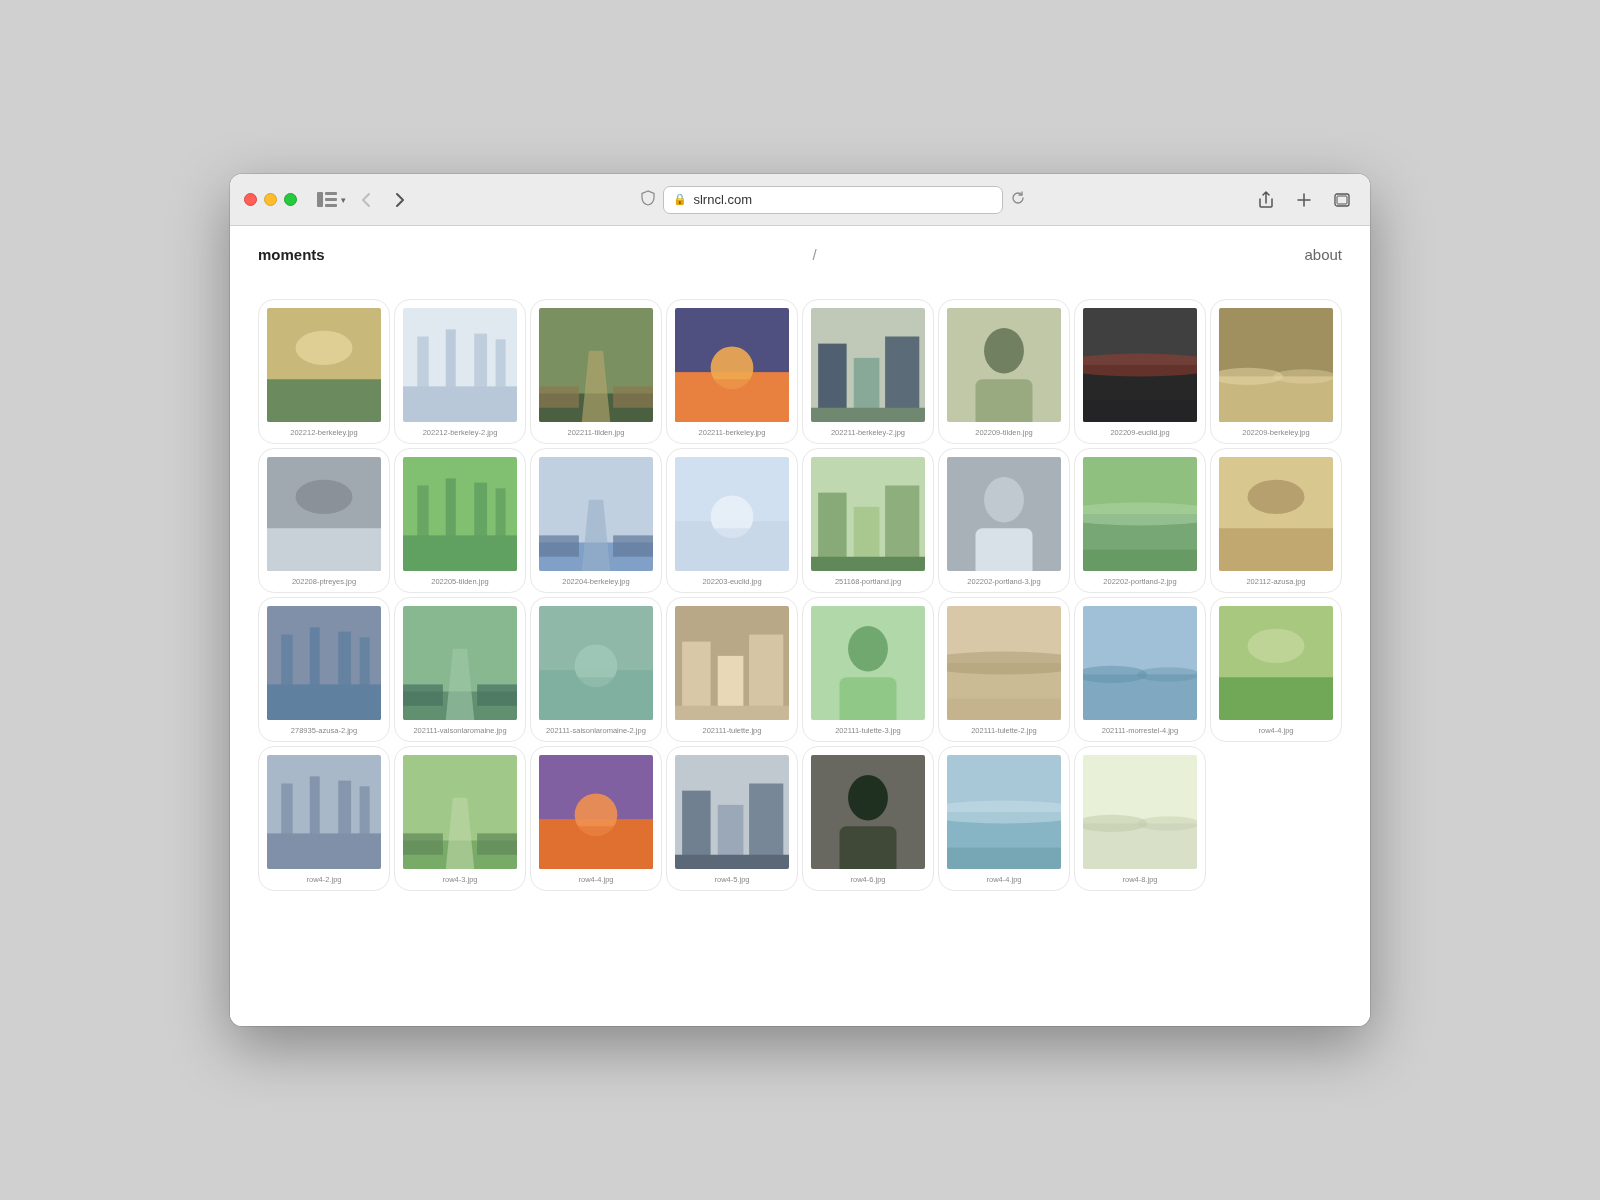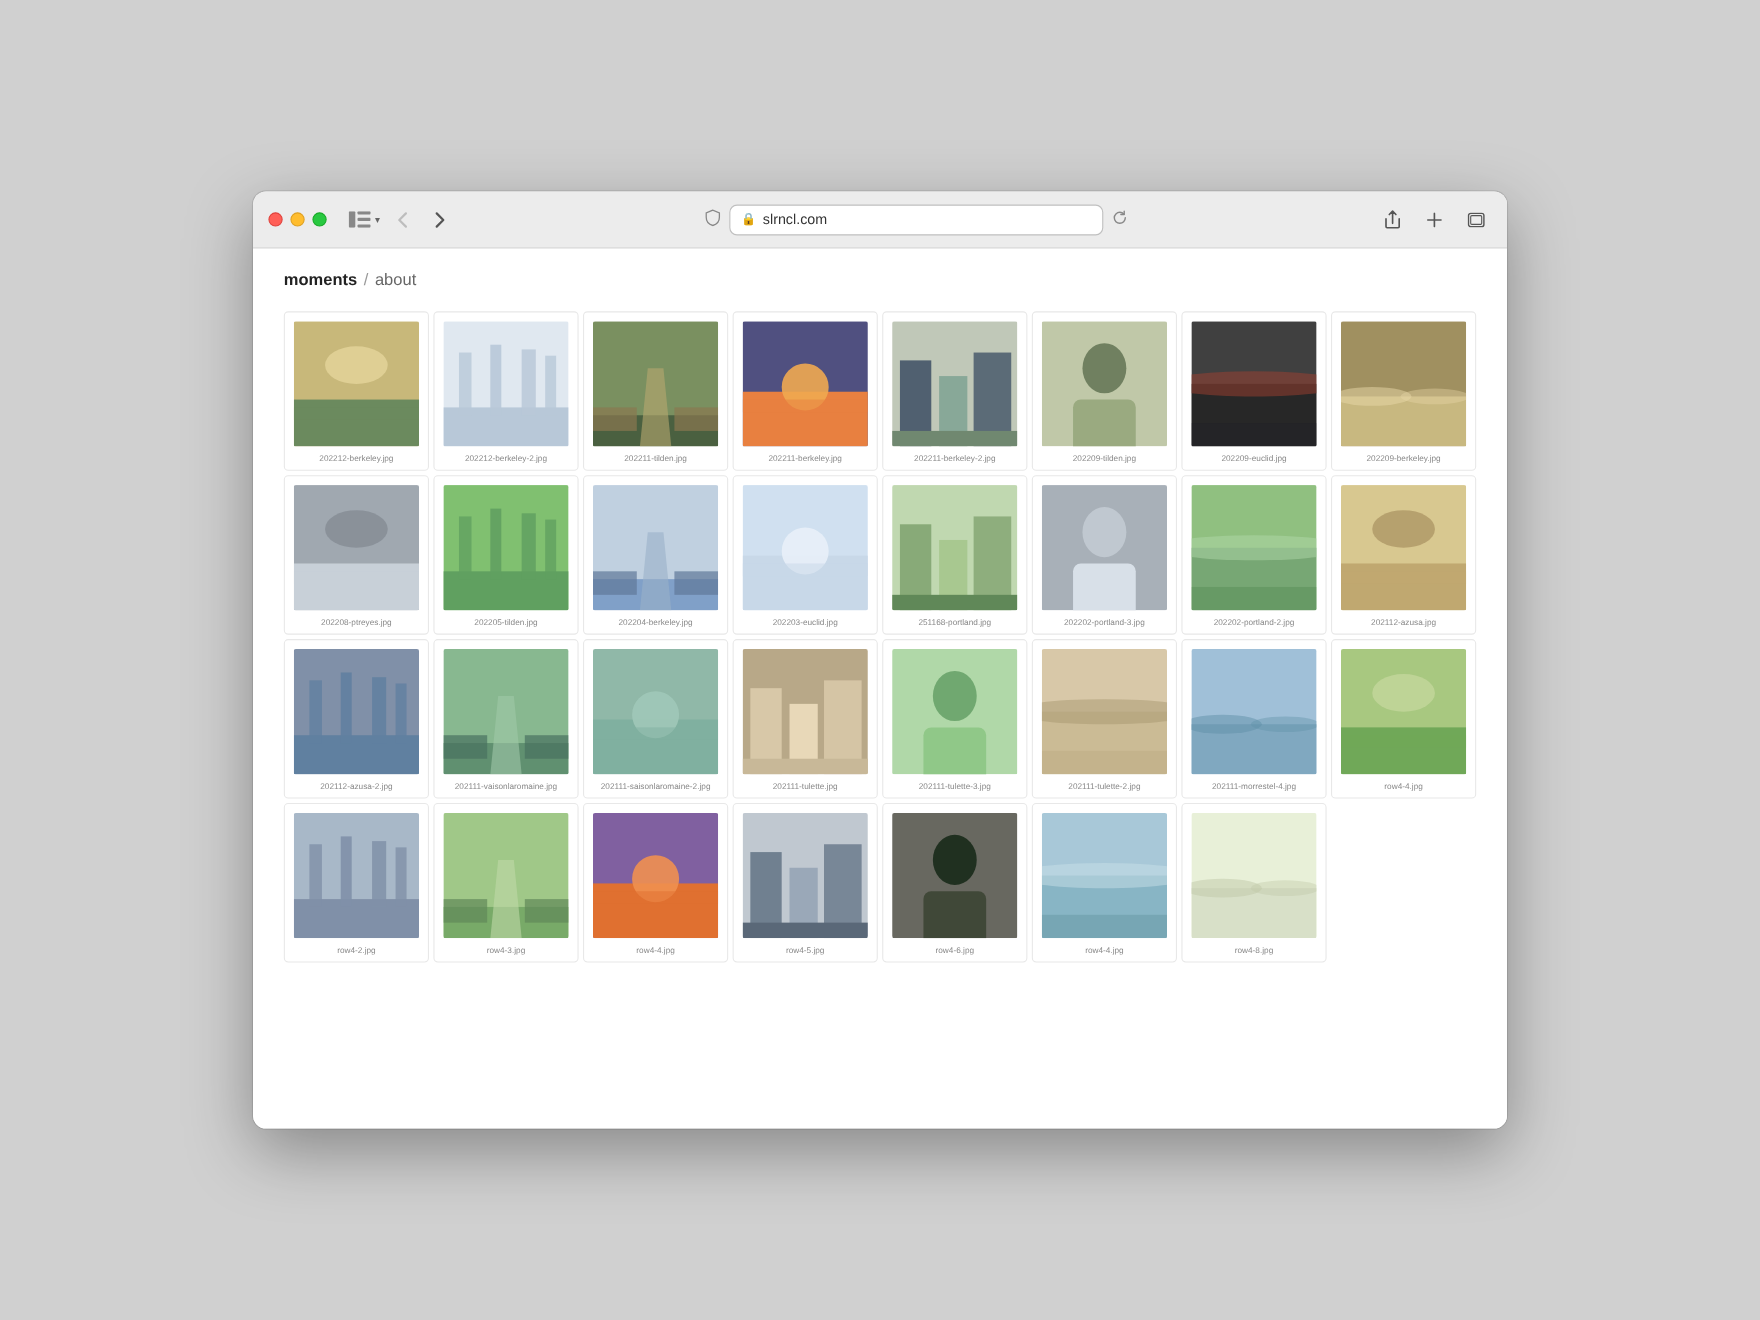--- a/index.html
+++ b/index.html
@@ -152,22 +152,23 @@
       min-height: 800px;
       overflow-y: auto;
       max-height: 800px;
     }
 
     
     .breadcrumb {
       display: flex;
       align-items: center;
       gap: 6px;
-      margin-bottom: 20px;
+      margin-bottom: 36px;
       font-size: 15px;
+      justify-content: space-between;
     }
 
     .breadcrumb-link {
       font-weight: 700;
       color: #222;
       text-decoration: none;
       cursor: pointer;
     }
 
     .breadcrumb-separator {
@@ -183,21 +184,21 @@
     
     .photo-grid {
       display: grid;
       grid-template-columns: repeat(8, 1fr);
       gap: 4px;
     }
 
     .photo-card {
       background: #fff;
       border: 1px solid #e8e8e8;
-      border-radius: 4px;
+      border-radius: 16px;
       padding: 8px 8px 6px 8px;
       display: flex;
       flex-direction: column;
       align-items: center;
       cursor: pointer;
     }
 
     .photo-thumb {
       width: 100%;
       aspect-ratio: 1;
@@ -500,21 +501,21 @@
     <div class="photo-thumb">
       <svg viewBox="0 0 80 80" xmlns="http://www.w3.org/2000/svg">
       <rect width="80" height="80" fill="#8090a8"></rect>
       <rect y="55" width="80" height="25" fill="#6080a0"></rect>
       <rect x="10" y="20" width="8" height="40" fill="#6080a0" opacity="0.8"></rect>
       <rect x="30" y="15" width="7" height="45" fill="#6080a0" opacity="0.9"></rect>
       <rect x="50" y="18" width="9" height="42" fill="#6080a0" opacity="0.85"></rect>
       <rect x="65" y="22" width="7" height="38" fill="#6080a0" opacity="0.8"></rect>
     </svg>
     </div>
-    <div class="photo-label">202112-azusa-2.jpg</div>
+    <div class="photo-label">278935-azusa-2.jpg</div>
   </div>
           <div class="photo-card">
     <div class="photo-thumb">
       <svg viewBox="0 0 80 80" xmlns="http://www.w3.org/2000/svg">
       <rect width="80" height="80" fill="#88b890"></rect>
       <rect y="60" width="80" height="20" fill="#609070"></rect>
       <polygon points="30,80 50,80 45,30 35,30" fill="#a0c8a8" opacity="0.6"></polygon>
       <rect x="0" y="55" width="28" height="15" fill="#487060" opacity="0.7"></rect>
       <rect x="52" y="55" width="28" height="15" fill="#487060" opacity="0.7"></rect>
     </svg>

